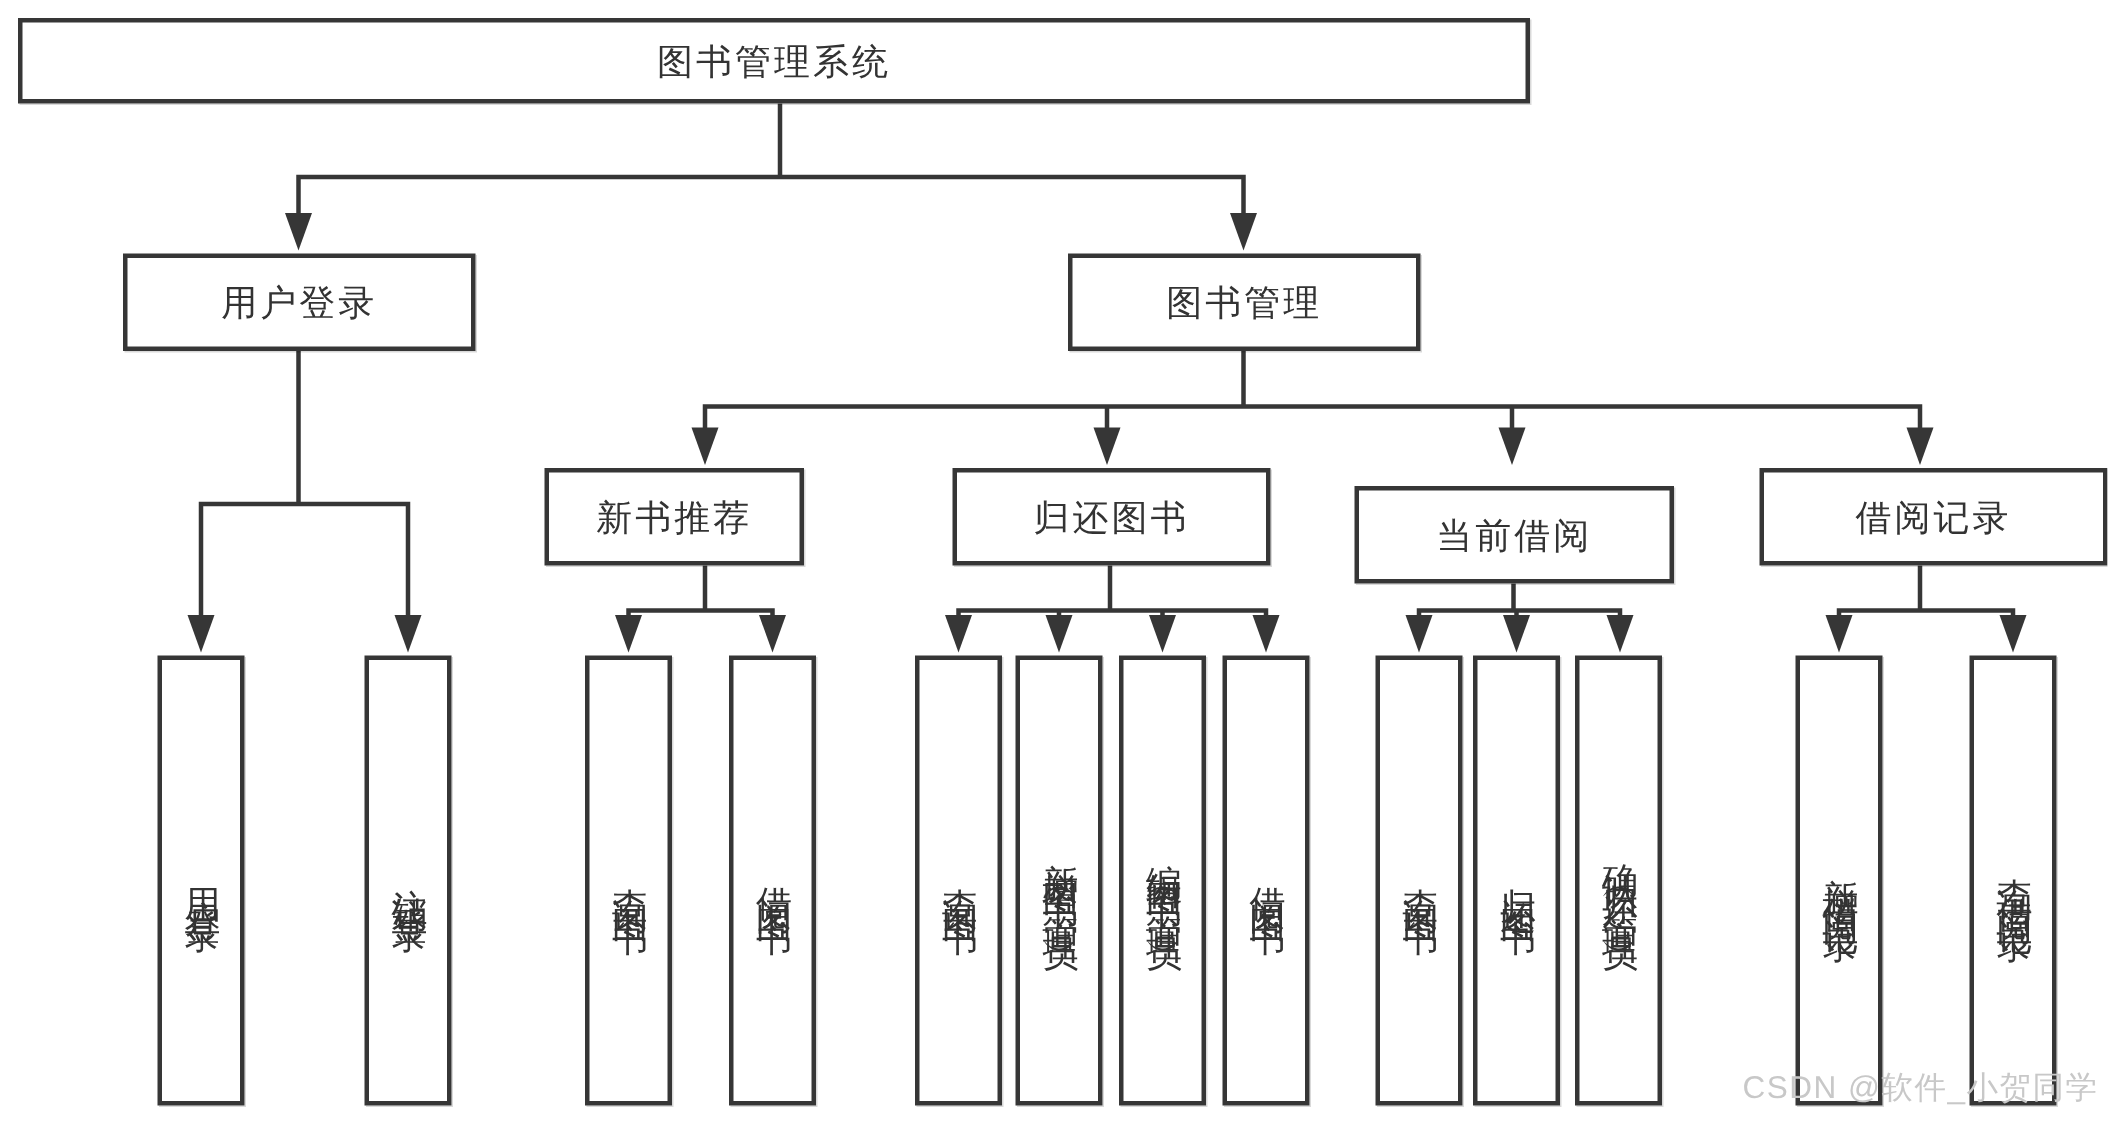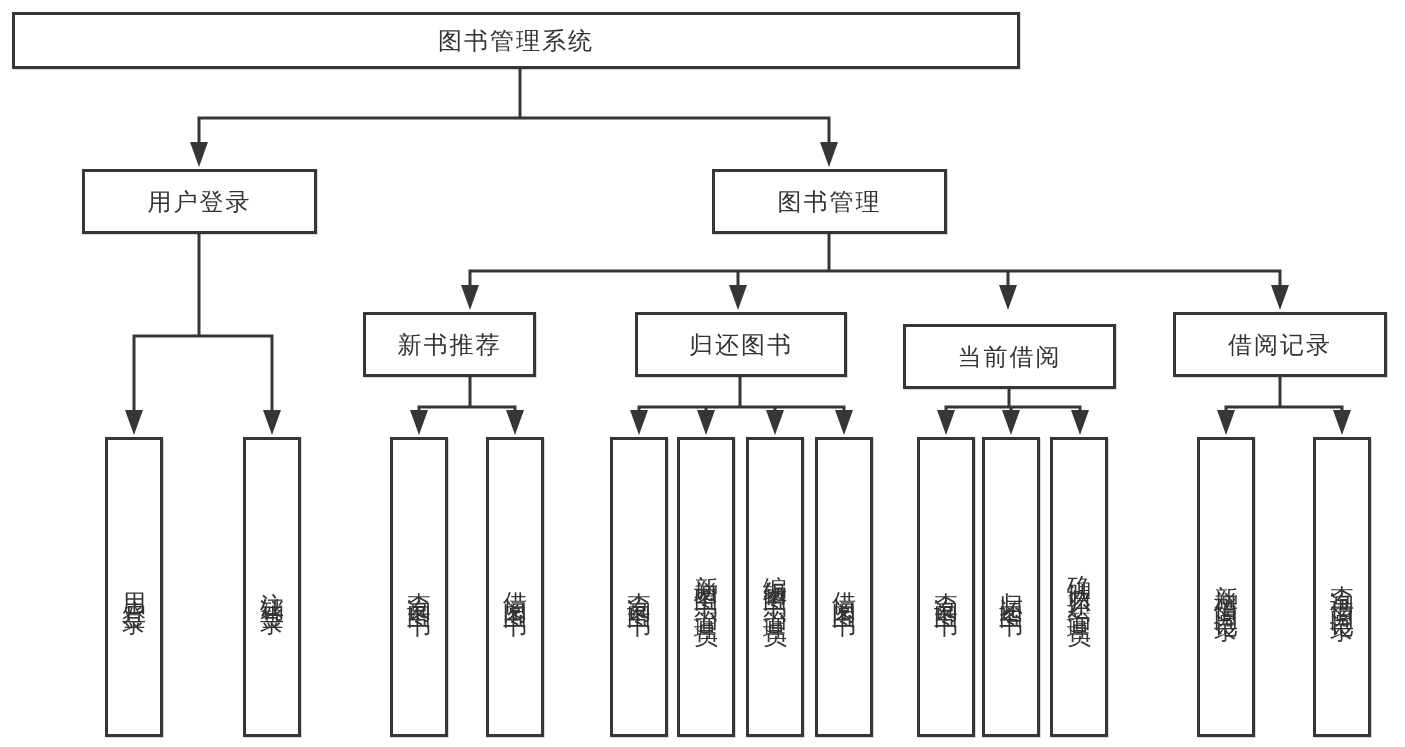--- a/index.html
+++ b/index.html
@@ -124,21 +124,21 @@
 
   <div class="node" style="left:363px; top:312px; width:173px; height:65px;">
     <span class="h-label">新书推荐</span>
   </div>
   <div class="node" style="left:635px; top:312px; width:212px; height:65px;">
     <span class="h-label">归还图书</span>
   </div>
   <div class="node" style="left:903px; top:324px; width:213px; height:65px;">
     <span class="h-label">当前借阅</span>
   </div>
-  <div class="node" style="left:1173px; top:312px; width:214px; height:65px;">
+  <div class="node" style="left:1173px; top:312px; width:232px; height:65px;">
     <span class="h-label">借阅记录</span>
   </div>
 
   <div class="node leaf" style="left:105px;">
     <span class="v-label">用户登录</span>
   </div>
   <div class="node leaf" style="left:243px;">
     <span class="v-label">注销登录</span>
   </div>
 
@@ -172,14 +172,15 @@
     <span class="v-label">确认归还（管理员）</span>
   </div>
 
   <div class="node leaf" style="left:1197px;">
     <span class="v-label">新增借阅记录</span>
   </div>
   <div class="node leaf" style="left:1313px;">
     <span class="v-label">查询借阅记录</span>
   </div>
 
+  <div class="watermark">CSDN @软件_小贺同学</div>
 
 </div>
 
 </body></html>

